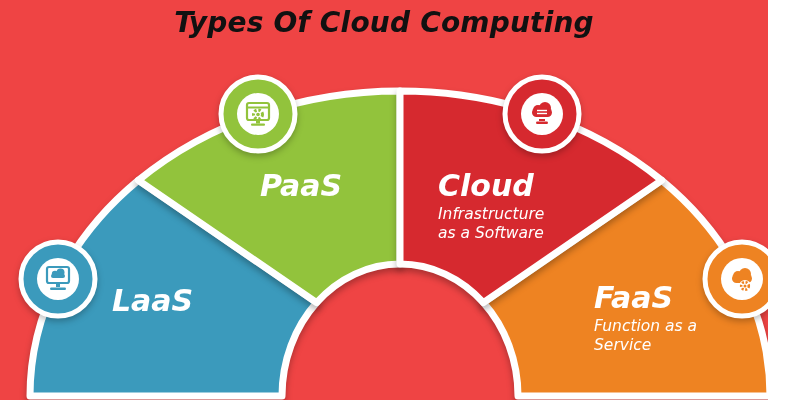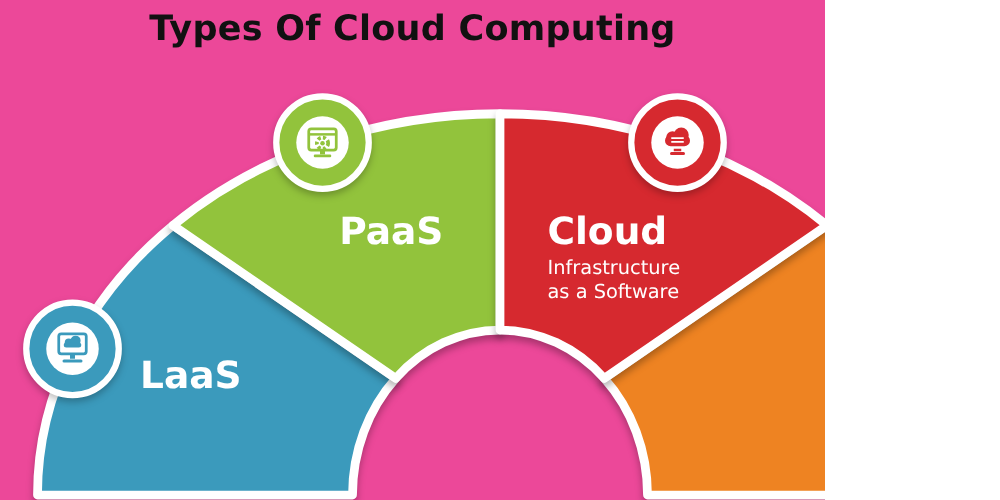--- a/index.html
+++ b/index.html
@@ -1,37 +1,38 @@
 <!DOCTYPE html>
 <html><head>
 <meta charset="utf-8">
 <style>
   html,body{margin:0;padding:0;background:#ffffff;}
   .stage{
     position:relative;
-    width:660px;height:400px;
-    background:#ec4899;
+    width:768px;height:400px;
+    background:#ef4444;
     overflow:hidden;
     font-family:"DejaVu Sans","Liberation Sans",sans-serif;
+    font-style:italic;
   }
   .title{
     position:absolute;top:6px;left:0;width:100%;
     text-align:center;
     font-size:28px;font-weight:bold;color:#111111;
     letter-spacing:0.2px;
     margin:0;
   }
   svg.diagram{position:absolute;left:0;top:0;width:800px;height:400px;}
   .seg{stroke:#ffffff;stroke-width:7;stroke-linejoin:round;filter:drop-shadow(0 4px 3px rgba(0,0,0,0.28));}
   .badge-outer{stroke:#ffffff;stroke-width:5;filter:drop-shadow(0 3px 3px rgba(0,0,0,0.25));}
   .label{position:absolute;color:#ffffff;}
   .label .acronym{font-size:30px;font-weight:bold;line-height:1.05;margin-bottom:3px;}
   .label .desc{font-size:15.5px;line-height:1.25;}
   .label.saas{left:112px;top:285px;width:120px;}
-  .label.paas{left:260px;top:170px;width:106px;text-align:center;}
+  .label.paas{left:260px;top:170px;width:106px;}
   .label.laas{left:438px;top:170px;width:126px;}
   .label.faas{left:594px;top:282px;width:112px;}
 </style>
 </head>
 <body>
 
 <div class="stage">
 
   <h1 class="title">Types Of Cloud Computing</h1>
 
@@ -105,14 +106,18 @@
 
   <div class="label paas">
     <div class="acronym">PaaS</div>
   </div>
 
   <div class="label laas">
     <div class="acronym">Cloud</div>
     <div class="desc">Infrastructure as a Software</div>
   </div>
 
+  <div class="label faas">
+    <div class="acronym">FaaS</div>
+    <div class="desc">Function as a Service</div>
+  </div>
 
 </div>
 
 </body></html>

